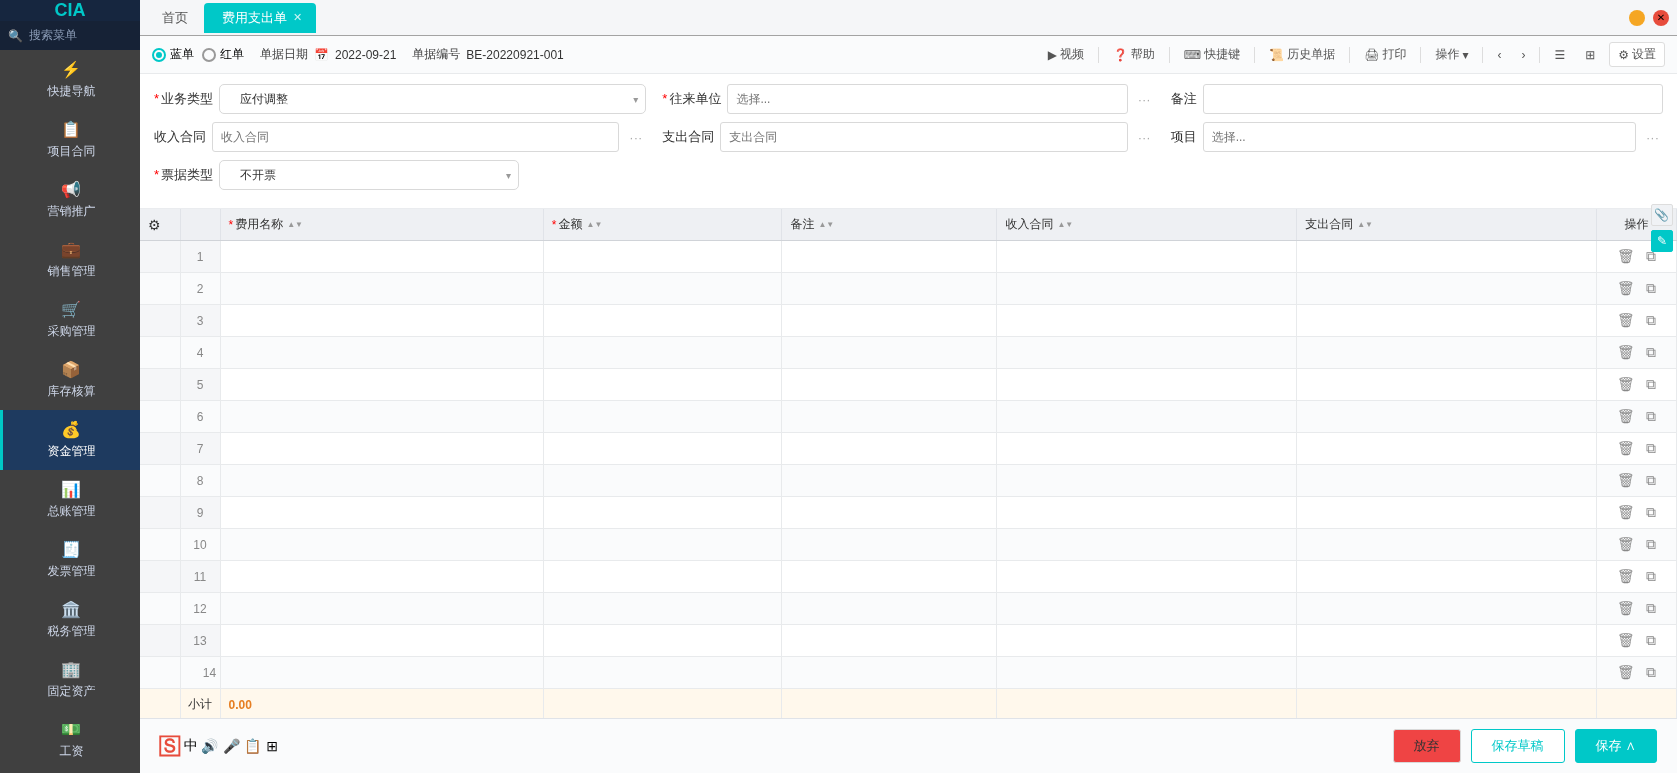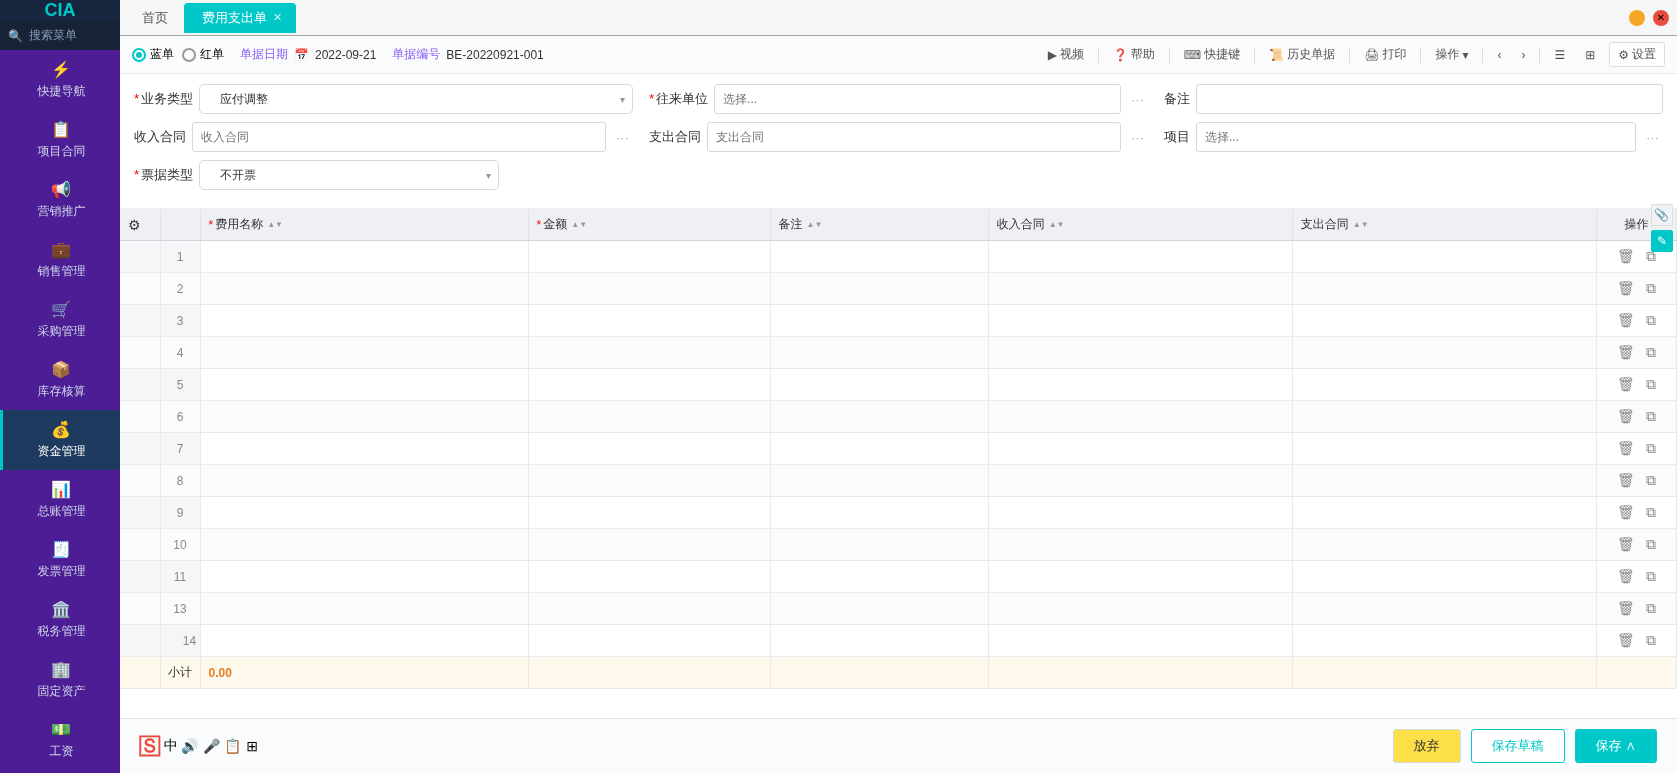--- a/index.html
+++ b/index.html
@@ -1,19 +1,19 @@
 <!DOCTYPE html>
 <html><head>
   <meta charset="utf-8">
   <style>
     * { box-sizing: border-box; margin: 0; padding: 0; }
     body { font-family: "Microsoft YaHei", "PingFang SC", sans-serif; font-size: 13px; background: #f0f2f5; display: flex; width: 1677px; height: 773px; overflow: hidden; }
     
     
-    .sidebar { width: 120px; background: #4c1d95; color: #cdd6e8; display: flex; flex-direction: column; height: 773px; flex-shrink: 0; }
+    .sidebar { width: 140px; background: #404040; color: #cdd6e8; display: flex; flex-direction: column; height: 773px; flex-shrink: 0; }
     .sidebar-logo { height: 50px; display: flex; align-items: center; justify-content: center; background: #16263f; }
     .sidebar-logo-text { color: #00c8c8; font-size: 18px; font-weight: bold; }
     .sidebar-search { padding: 6px 8px; background: #162236; display: flex; align-items: center; gap: 6px; cursor: pointer; }
     .sidebar-search span { font-size: 12px; color: #8a9bb5; }
     .sidebar-item { display: flex; flex-direction: column; align-items: center; justify-content: center; padding: 10px 4px; cursor: pointer; font-size: 12px; gap: 4px; border-left: 3px solid transparent; }
     .sidebar-item.active { background: #1e3a5f; border-left-color: #00c8c8; color: #fff; }
     .sidebar-item .icon { font-size: 16px; }
 
     
     .main { flex: 1; display: flex; flex-direction: column; background: #fff; overflow: hidden; position: relative; }
@@ -32,21 +32,21 @@
     .toolbar { display: flex; align-items: center; padding: 6px 12px; border-bottom: 1px solid #e8eaec; background: #fafbfc; gap: 16px; font-size: 12px; flex-wrap: wrap; }
     .toolbar-left { display: flex; align-items: center; gap: 16px; }
     .toolbar-right { margin-left: auto; display: flex; align-items: center; gap: 8px; }
     .toolbar-btn { display: flex; align-items: center; gap: 3px; cursor: pointer; color: #555; font-size: 12px; padding: 2px 6px; }
     .radio-group { display: flex; align-items: center; gap: 8px; }
     .radio-item { display: flex; align-items: center; gap: 4px; cursor: pointer; }
     .radio-dot { width: 14px; height: 14px; border-radius: 50%; border: 2px solid #999; display: flex; align-items: center; justify-content: center; }
     .radio-dot.checked { border-color: #00c8c8; }
     .radio-dot.checked::after { content: ''; width: 6px; height: 6px; background: #00c8c8; border-radius: 50%; }
     .field-group { display: flex; align-items: center; gap: 6px; }
-    .field-label { color: #8b5cf6; white-space: nowrap; }
+    .field-label { color: #404040; white-space: nowrap; }
     .field-value { color: #333; }
     .divider-v { width: 1px; height: 16px; background: #ddd; }
 
     
     .form-area { padding: 10px 14px; border-bottom: 1px solid #eaecef; background: #fff; }
     .form-row { display: flex; align-items: center; gap: 16px; margin-bottom: 8px; }
     .form-field { display: flex; align-items: center; gap: 6px; flex: 1; }
     .form-field-label { color: #333; white-space: nowrap; font-size: 13px; }
     .form-field-label.required::before { content: '*'; color: red; margin-right: 2px; }
     .form-input { flex: 1; height: 30px; border: 1px solid #d9d9d9; border-radius: 3px; padding: 0 8px; font-size: 12px; color: #333; background: #fff; }
@@ -71,21 +71,21 @@
     .subtotal-row .subtotal-label { text-align: center; padding: 6px 0; }
     .subtotal-row .subtotal-val { padding: 6px 8px; font-weight: bold; color: #e67e22; }
     .settings-col { text-align: center; width: 40px; cursor: pointer; color: #666; }
     .gear-icon { font-size: 14px; }
 
     
     .footer { display: flex; align-items: center; justify-content: flex-end; padding: 10px 20px; border-top: 1px solid #e0e3e8; background: #fafbfc; gap: 10px; }
     .footer-logo { display: flex; align-items: center; gap: 4px; margin-right: auto; }
     .footer-logo-icon { color: #e74c3c; font-size: 18px; font-weight: bold; }
     .btn { padding: 7px 20px; border-radius: 3px; border: none; cursor: pointer; font-size: 13px; }
-    .btn-default { background: #fde047; border: 1px solid #d9d9d9; color: #333; }
+    .btn-default { background: #ef4444; border: 1px solid #d9d9d9; color: #333; }
     .btn-secondary { background: #fff; border: 1px solid #00c8c8; color: #00c8c8; }
     .btn-primary { background: #00c8c8; color: #fff; border: 1px solid #00c8c8; }
 
     
     .right-edge { position: absolute; right: 0; top: 50%; transform: translateY(-50%); display: flex; flex-direction: column; gap: 4px; padding: 4px; z-index: 10; }
     .edge-btn { width: 22px; height: 22px; background: #f0f2f5; border: 1px solid #ddd; border-radius: 2px; display: flex; align-items: center; justify-content: center; font-size: 12px; cursor: pointer; color: #555; }
     .edge-btn.teal { background: #00c8c8; color: #fff; border-color: #00c8c8; }
 
     .settings-button { display: flex; align-items: center; gap: 3px; padding: 3px 8px; border: 1px solid #ddd; border-radius: 3px; cursor: pointer; font-size: 12px; color: #555; background: #fff; }
 
@@ -475,20 +475,33 @@
     <td></td>
     <td></td>
     <td></td>
     <td class="ops-col">
       <span class="op-icon" title="删除">🗑</span>
       <span class="op-icon" title="复制">⧉</span>
     </td>
   </tr>
           <tr>
     <td class="row-num"></td>
+    <td class="row-num" style="text-align:center;color:#888;">12</td>
+    <td></td>
+    <td></td>
+    <td></td>
+    <td></td>
+    <td></td>
+    <td class="ops-col">
+      <span class="op-icon" title="删除">🗑</span>
+      <span class="op-icon" title="复制">⧉</span>
+    </td>
+  </tr>
+          <tr>
+    <td class="row-num"></td>
     <td class="row-num" style="text-align:center;color:#888;">13</td>
     <td></td>
     <td></td>
     <td></td>
     <td></td>
     <td></td>
     <td class="ops-col">
       <span class="op-icon" title="删除">🗑</span>
       <span class="op-icon" title="复制">⧉</span>
     </td>

